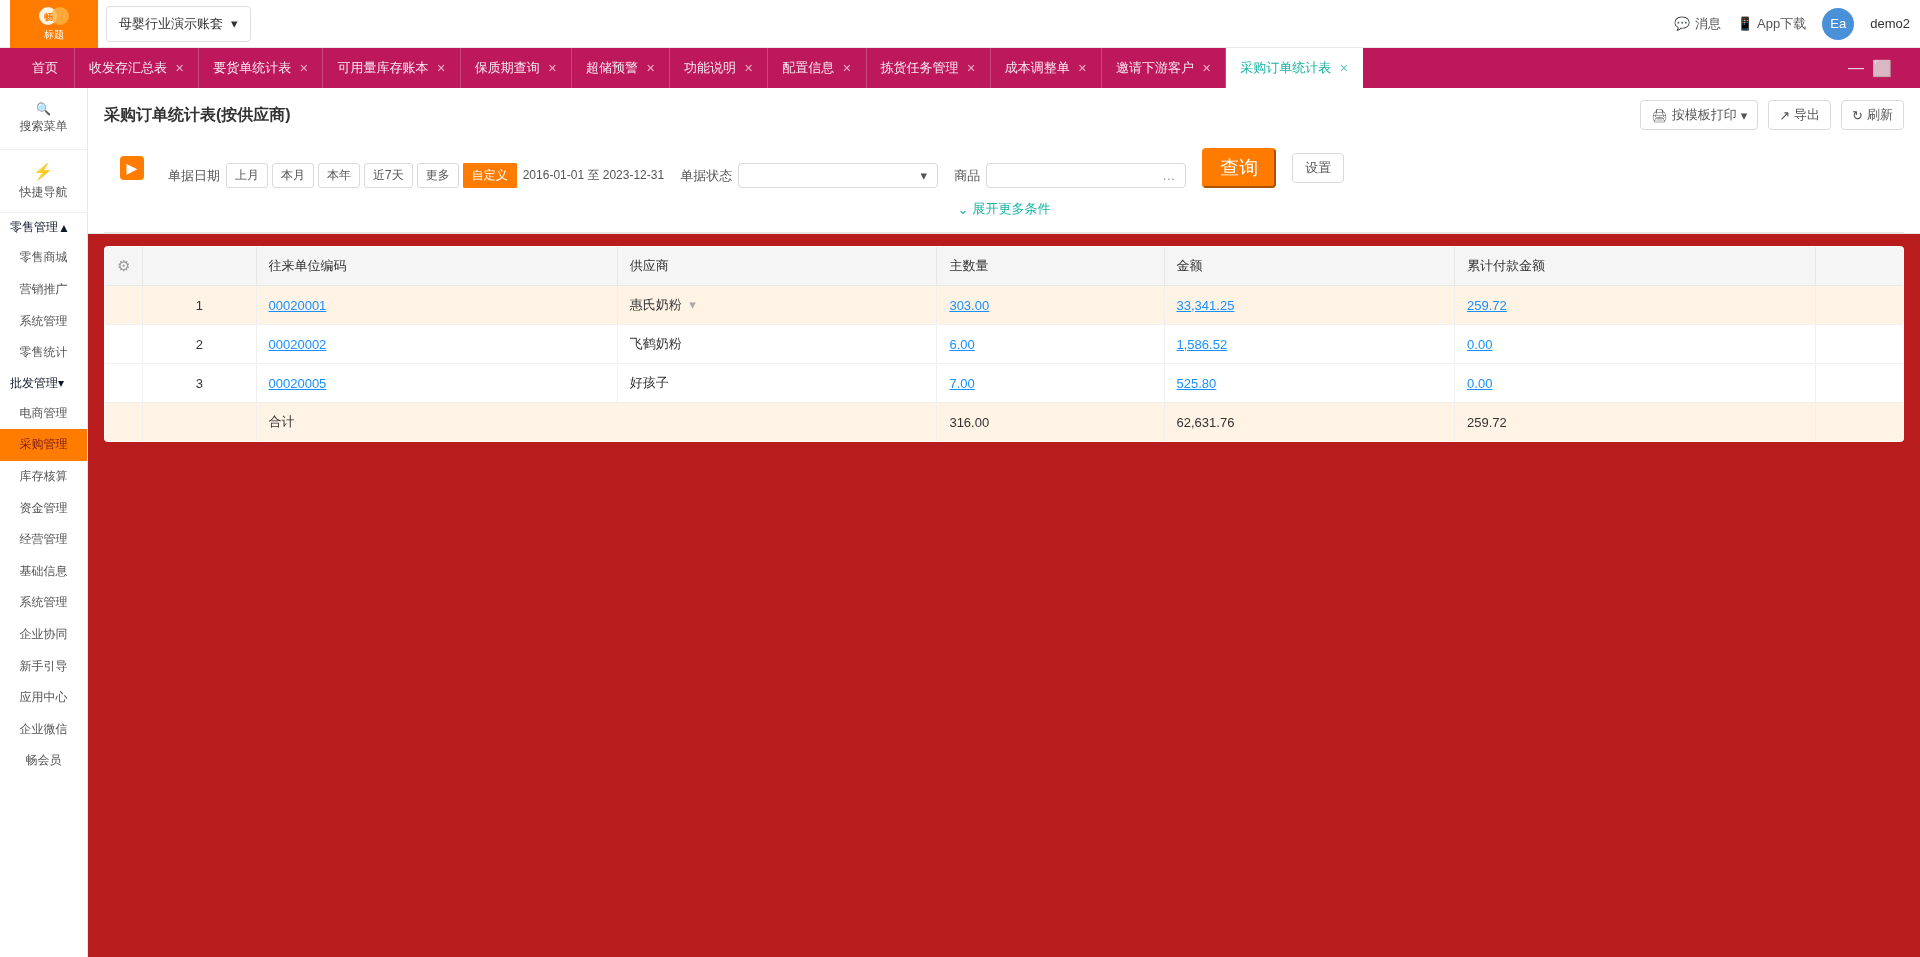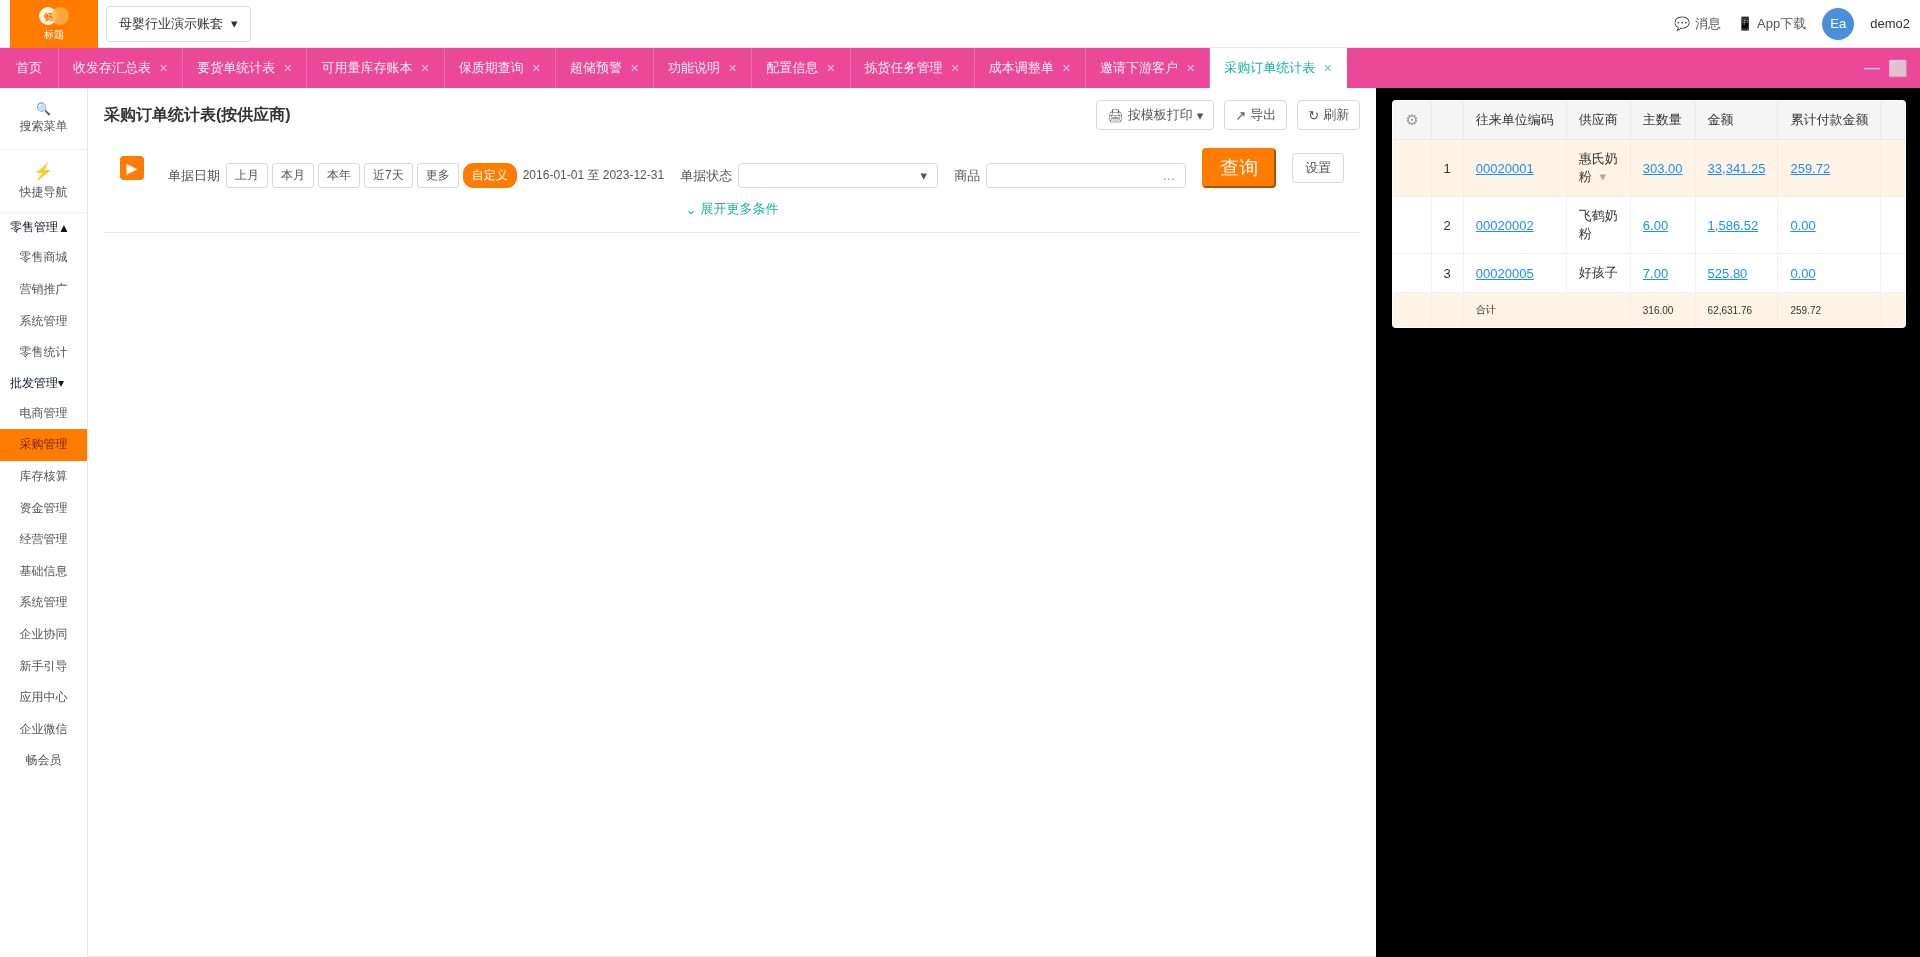--- a/index.html
+++ b/index.html
@@ -32,22 +32,22 @@
       display: flex; align-items: center; gap: 4px; color: #555; cursor: pointer; font-size: 13px;
     }
     .user-avatar {
       width: 32px; height: 32px; border-radius: 50%; background: #4a90d9;
       display: flex; align-items: center; justify-content: center; color: #fff; font-size: 13px;
     }
     .user-name { color: #333; cursor: pointer; font-size: 13px; }
 
     
     .nav-tabs {
-      display: flex; align-items: center; background: #ec4899; height: 40px;
-      padding: 0; overflow: hidden; flex-shrink: 0;
+      display: flex; align-items: center; background: #be185d; height: 40px;
+      padding: 16px; overflow: hidden; flex-shrink: 0;
     }
     .nav-tab {
       display: flex; align-items: center; height: 40px; padding: 0 14px;
       color: rgba(255,255,255,0.9); cursor: pointer; font-size: 13px;
       white-space: nowrap; position: relative; gap: 4px;
       border-right: 1px solid rgba(255,255,255,0.2);
     }
     .nav-tab.active { background: #fff; color: #17b3a3; font-weight: 500; }
     .nav-tab .close-btn { color: inherit; font-size: 11px; cursor: pointer; margin-left: 4px; opacity: 0.7; }
     .nav-tab.active .close-btn { color: #17b3a3; }
@@ -84,21 +84,21 @@
     .sidebar-item.active { background: #ff7c00; color: #7f1d1d; }
     .sidebar-item-icon { font-size: 16px; }
     .sidebar-nav-label {
       display: flex; align-items: center; 
       padding: 6px 10px; cursor: pointer; color: #0f172a; font-size: 12px;
       width: 100%;
     }
 
     
     .content-area {
-      flex: 1; display: flex; flex-direction: row; overflow: hidden; background: #000000;
+      flex: 1; display: flex; flex-direction: column; overflow: hidden; background: #b91c1c;
     }
 
     
     .page-header {
       background: #fff; padding: 12px 16px 0; border-bottom: 1px solid #e8e8e8;
     }
     .page-title-row {
       display: flex; align-items: center; justify-content: space-between; margin-bottom: 8px;
     }
     .page-title { font-size: 16px; font-weight: 600; color: #333; }
@@ -126,21 +126,21 @@
     }
     .filter-item {
       display: flex; align-items: center; gap: 6px; margin-top: 15px;
     }
     .filter-label { color: #555; font-size: 13px; white-space: nowrap; }
     .date-quick-btns { display: flex; gap: 4px; }
     .date-quick-btn {
       padding: 3px 8px; border: 1px solid #d9d9d9; border-radius: 3px;
       cursor: pointer; font-size: 12px; color: #555; background: #fff;
     }
-    .date-quick-btn.custom { background: #ff7c00; color: #fff; border-color: #ff7c00; border-radius: 10px; }
+    .date-quick-btn.custom { background: #ff7c00; color: #fff; border-color: #ff7c00; border-radius: 1px; }
     .date-range { color: #555; font-size: 12px; }
     .filter-select {
       display: flex; align-items: center; padding: 4px 10px; border: 1px solid #d9d9d9;
       border-radius: 4px; cursor: pointer; background: #fff; color: #555; font-size: 13px;
       min-width: 200px; gap: 8px; justify-content: space-between;
     }
     .filter-input {
       display: flex; align-items: center; padding: 4px 10px; border: 1px solid #d9d9d9;
       border-radius: 4px; background: #fff; color: #999; font-size: 13px;
       min-width: 200px; gap: 4px;
@@ -174,21 +174,21 @@
       font-size: 13px; border-right: 1px solid #e8e8e8; white-space: nowrap;
     }
     .data-table th:last-child { border-right: none; }
     .data-table td {
       padding: 10px 12px; border-bottom: 1px solid #f0f0f0;
       border-right: 1px solid #f0f0f0; font-size: 13px; color: #333;
     }
     .data-table td:last-child { border-right: none; }
     .data-table tbody tr.highlighted { background: #fff3e6; }
     .data-table tfoot tr { background: #fff3e6; border-top: 1px solid #e8e8e8; }
-    .data-table tfoot td { font-weight: 500; font-size: 10px; }
+    .data-table tfoot td { font-weight: 500; font-size: 13px; }
     .link-val { color: #1890ff; text-decoration: underline; cursor: pointer; }
     .row-num { color: #666; text-align: center; }
     .settings-col { width: 36px; text-align: center; }
     .gear-icon { color: #999; cursor: pointer; font-size: 15px; }
 
     
     ::-webkit-scrollbar { width: 6px; height: 6px; }
     ::-webkit-scrollbar-track { background: #f1f1f1; }
     ::-webkit-scrollbar-thumb { background: #ccc; border-radius: 3px; }
   </style>

